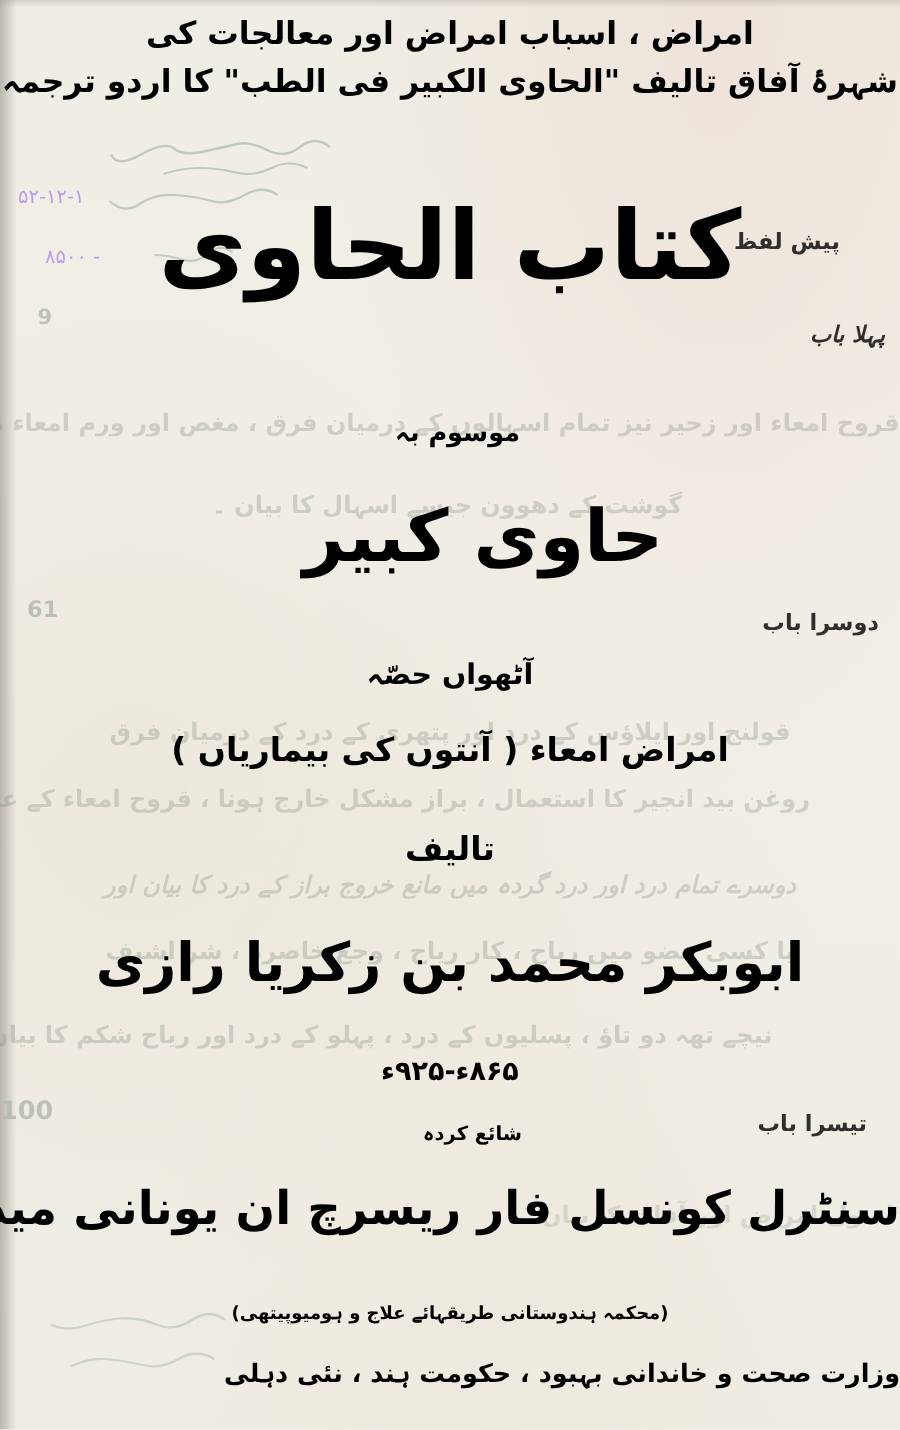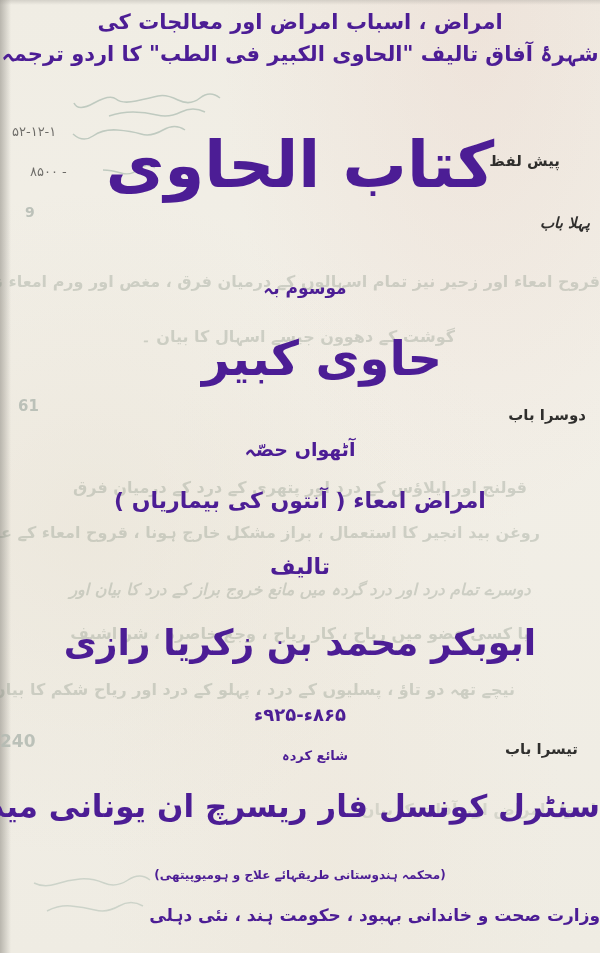--- a/index.html
+++ b/index.html
@@ -21,21 +21,21 @@
   }
   .edge-left{
     position:absolute;left:0;top:0;bottom:0;width:11px;
     background:linear-gradient(90deg,#aBa8a0,rgba(171,168,160,0));
     opacity:.8;
   }
   .edge-top{
     position:absolute;left:0;top:0;right:0;height:5px;
     background:linear-gradient(180deg,rgba(160,157,150,.35),rgba(160,157,150,0));
   }
-  .t{position:absolute;color:#4c1d95;white-space:nowrap;}
+  .t{position:absolute;color:#000000;white-space:nowrap;}
   .center{left:0;right:0;text-align:center;}
   .bold{font-weight:bold;}
   
   .h1  {top:10px;  font-size:21px;}
   .h2  {top:42px;  font-size:21px;}
   .main-title{top:128px; font-size:64px; letter-spacing:1px;}
   .mausoom   {top:278px; font-size:17px;margin-left:10px;}
   .subtitle  {top:330px; font-size:48px;padding-left:44px;}
   .part      {top:438px; font-size:19px;}
   .partsub   {top:488px; font-size:22px;}
@@ -45,21 +45,21 @@
   .pub-label {top:748px; font-size:13px;margin-left:30px;}
   .publisher {top:788px; font-size:31px;}
   .dept      {top:868px; font-size:12px;}
   .ministry  {top:905px; font-size:17px;text-align:right;}
   
   .bleed{position:absolute;color:#7d8a7c;opacity:.30;filter:blur(.4px);
          font-size:16px;font-weight:bold;white-space:nowrap;overflow:hidden;}
   .margin-label{position:absolute;color:#000000;opacity:.8;font-size:15px;
                 font-weight:bold;white-space:nowrap;}
   .margin-num{position:absolute;color:#b3bab2;opacity:.85;font-weight:bold;}
-  .hw{position:absolute;color:#000000;opacity:.55;font-size:13px;white-space:nowrap;}
+  .hw{position:absolute;color:#8b5cf6;opacity:.55;font-size:13px;white-space:nowrap;}
   .scribble{position:absolute;opacity:.45;}
 </style>
 </head>
 <body>
 
 <div class="paper"></div>
 <div class="edge-left"></div>
 <div class="edge-top"></div>
 
 <div class="bleed center" style="top:272px;">قروح امعاء اور زحیر نیز تمام اسہالوں کے درمیان فرق ، مغص اور ورم امعاء نیز</div>
@@ -71,21 +71,21 @@
 <div class="bleed" style="top:680px;right:85px;">نیچے تھہ دو تاؤ ، پسلیوں کے درد ، پہلو کے درد اور ریاح شکم کا بیان ۔</div>
 <div class="bleed" style="top:800px;right:4px;opacity:.22;margin-left:10px;">اصول امراض اور آفات کا بیان ۔</div>
 
 <div class="margin-label" style="top:152px;right:40px;">پیش لفظ</div>
 <div class="margin-label" style="top:214px;right:10px;font-style:italic;">پہلا باب</div>
 <div class="margin-label" style="top:406px;right:14px;">دوسرا باب</div>
 <div class="margin-label" style="top:740px;right:22px;">تیسرا باب</div>
 
 <div class="margin-num" style="top:204px;left:25px;font-size:14px;">9</div>
 <div class="margin-num" style="top:397px;left:18px;font-size:15px;">61</div>
-<div class="margin-num" style="top:731px;left:0px;font-size:17px;">240</div>
+<div class="margin-num" style="top:731px;left:0px;font-size:17px;">100</div>
 
 <svg class="scribble" style="left:55px;top:86px;" width="170" height="35" viewBox="0 0 170 35">
   <path d="M165 12 q-10 -8 -20 0 t-22 2 t-20 -4 t-22 5 t-20 -2 t-22 4 t-20 0" fill="none" stroke="#85a094" stroke-width="1.6"></path>
   <path d="M150 26 q-12 -6 -24 0 t-24 3 t-24 -3 t-24 4" fill="none" stroke="#85a094" stroke-width="1.4"></path>
 </svg>
 <div class="hw" style="left:12px;top:124px;">۵۲-۱۲-۱</div>
 <svg class="scribble" style="left:70px;top:120px;" width="120" height="26" viewBox="0 0 120 26">
   <path d="M115 10 q-10 -7 -22 0 t-22 4 t-24 -4 t-24 6 t-20 -2" fill="none" stroke="#85a094" stroke-width="1.5"></path>
 </svg>
 <div class="hw" style="left:30px;top:164px;">- ۸۵۰۰</div>

